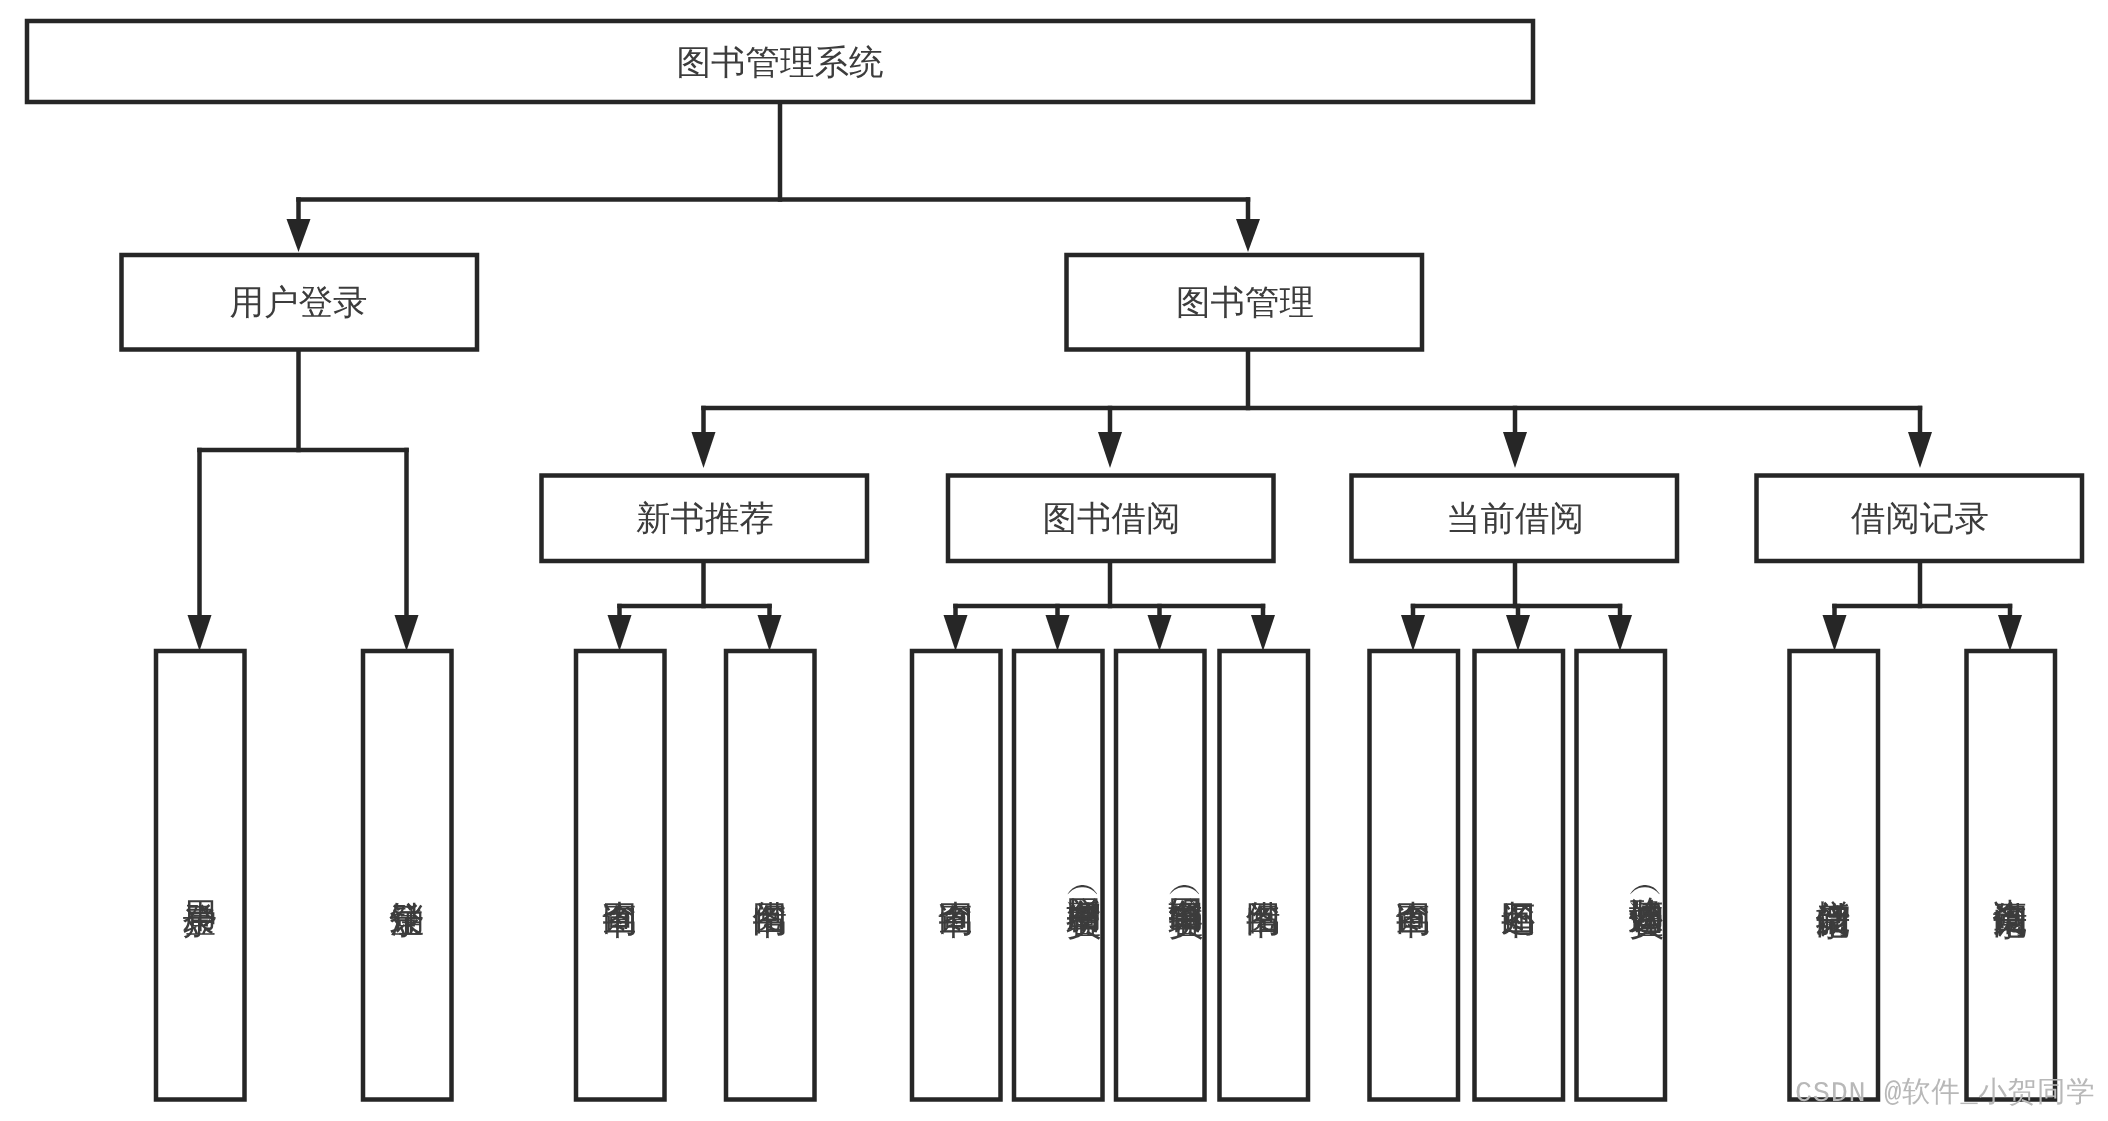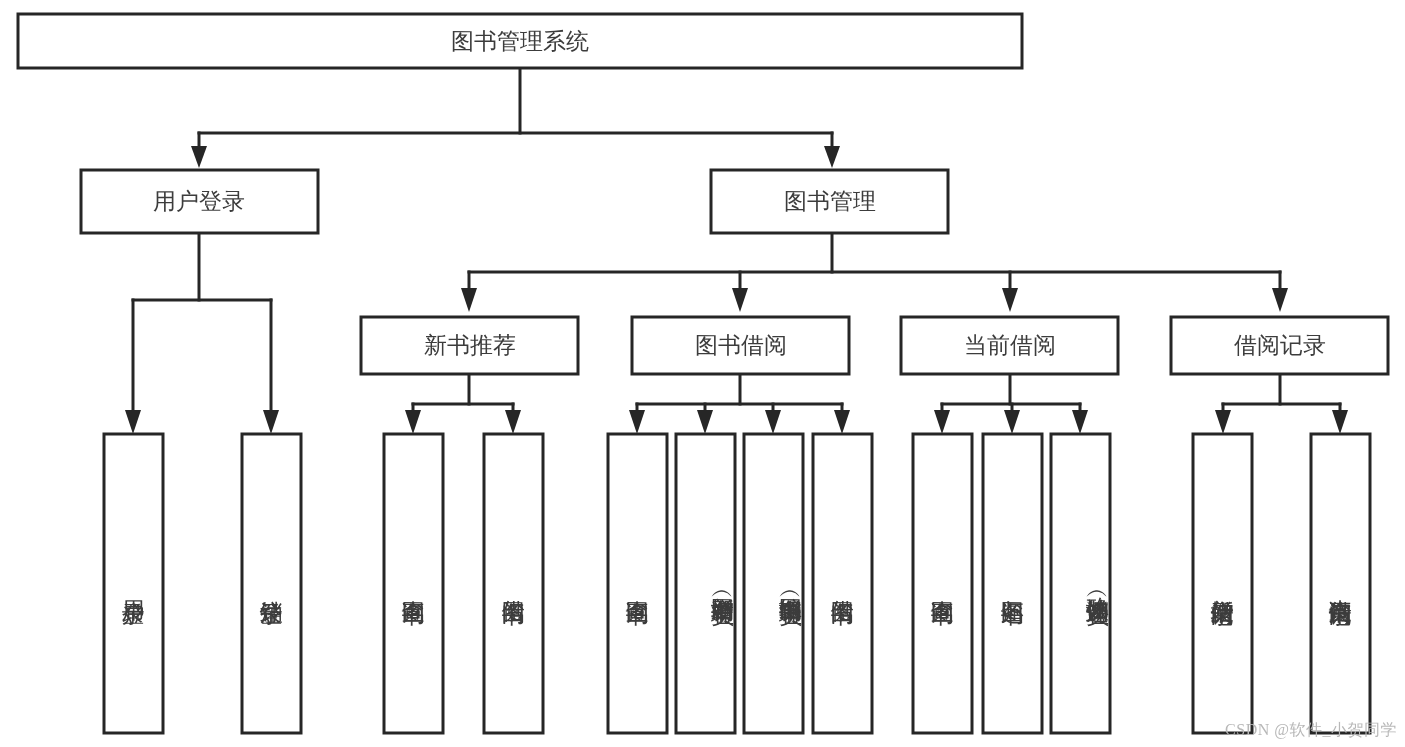--- a/index.html
+++ b/index.html
@@ -60,22 +60,22 @@
     color: #3c3c3c;
     letter-spacing: 1px;
     text-align: center;
     white-space: nowrap;
     pointer-events: none;
   }
   .watermark {
     position: absolute;
     right: 8px;
     bottom: 6px;
-    font-family: Liberation Serif, serif;
-    font-size: 16px;
+    font-family: Liberation Mono, monospace;
+    font-size: 19px;
     color: #b8b8b8;
     letter-spacing: 0.5px;
     white-space: nowrap;
   }
 </style>
 </head>
 <body>
 
 <div id="diagram-root">
 

